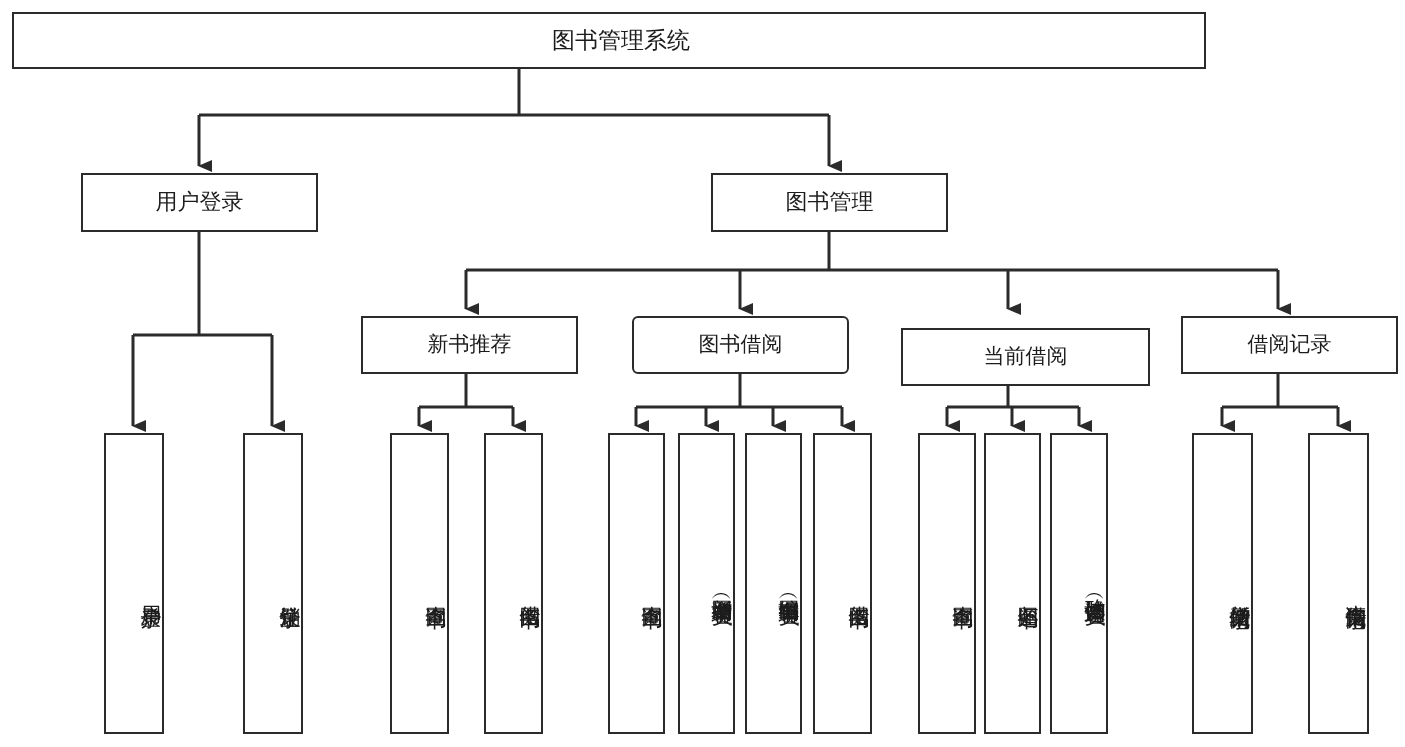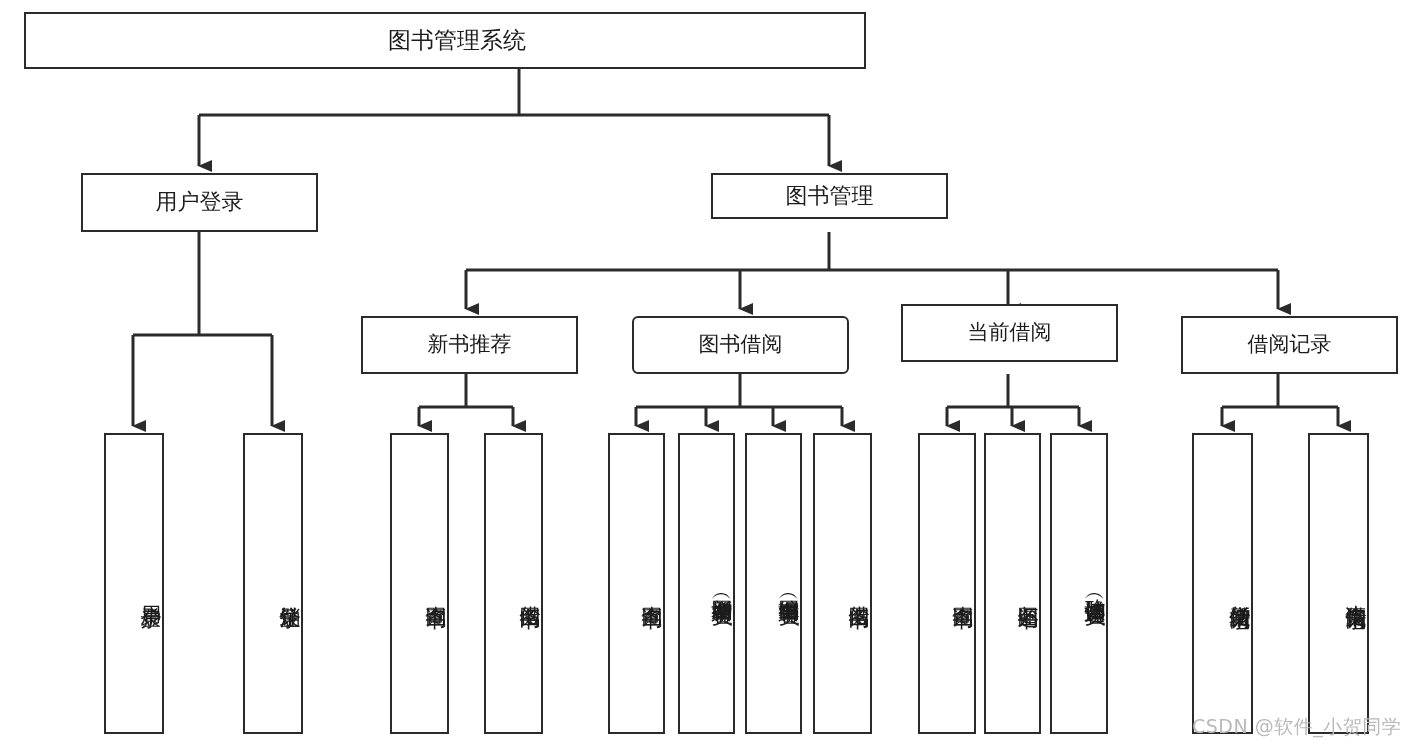--- a/index.html
+++ b/index.html
@@ -114,39 +114,38 @@
       <path d="M 1012 407 L 1012 426" marker-end="url(#arrow)"></path>
       <path d="M 1079 407 L 1079 426" marker-end="url(#arrow)"></path>
 
       <path d="M 1278 374 L 1278 407"></path>
       <path d="M 1222 407 L 1338 407"></path>
       <path d="M 1222 407 L 1222 426" marker-end="url(#arrow)"></path>
       <path d="M 1338 407 L 1338 426" marker-end="url(#arrow)"></path>
     </g>
   </svg>
 
-  <div class="node root" id="node-root" style="left: 24px; top: 12px; width: 842px; height: 57px; padding-left: 24px;">图书管理系统</div>
+  <div class="node root" id="node-root" style="left: 12px; top: 12px; width: 1194px; height: 57px; padding-left: 24px;">图书管理系统</div>
 
   <div class="node level2" id="node-l2-0" style="left: 81px; top: 173px; width: 237px; height: 59px;">用户登录</div>
-  <div class="node level2" id="node-l2-1" style="left: 711px; top: 173px; width: 237px; height: 46px;">图书管理</div>
+  <div class="node level2" id="node-l2-1" style="left: 711px; top: 173px; width: 237px; height: 59px;">图书管理</div>
 
   <div class="node level3" id="node-l3-0" style="left: 361px; top: 316px; width: 217px; height: 58px;">新书推荐</div>
   <div class="node level3" id="node-l3-1" style="left: 632px; top: 316px; width: 217px; height: 58px; border-radius: 6px;">图书借阅</div>
-  <div class="node level3" id="node-l3-2" style="left: 901px; top: 304px; width: 217px; height: 58px;">当前借阅</div>
+  <div class="node level3" id="node-l3-2" style="left: 901px; top: 328px; width: 249px; height: 58px;">当前借阅</div>
   <div class="node level3" id="node-l3-3" style="left: 1171px; top: 316px; width: 217px; height: 58px; margin-left: 10px;">借阅记录</div>
 
   <div class="node leaf" id="node-leaf-0" style="left: 104px; top: 433px; width: 60px; height: 301px;">用户登录</div>
   <div class="node leaf" id="node-leaf-1" style="left: 243px; top: 433px; width: 60px; height: 301px;">注销登录</div>
   <div class="node leaf" id="node-leaf-2" style="left: 390px; top: 433px; width: 59px; height: 301px;">查询图书</div>
   <div class="node leaf" id="node-leaf-3" style="left: 484px; top: 433px; width: 59px; height: 301px;">借阅图书</div>
   <div class="node leaf" id="node-leaf-4" style="left: 608px; top: 433px; width: 57px; height: 301px;">查询图书</div>
   <div class="node leaf tall-text" id="node-leaf-5" style="left: 678px; top: 433px; width: 57px; height: 301px;">新增图书（管理员）</div>
   <div class="node leaf tall-text" id="node-leaf-6" style="left: 745px; top: 433px; width: 57px; height: 301px;">编辑图书（管理员）</div>
   <div class="node leaf" id="node-leaf-7" style="left: 813px; top: 433px; width: 59px; height: 301px;">借阅图书</div>
   <div class="node leaf" id="node-leaf-8" style="left: 918px; top: 433px; width: 58px; height: 301px;">查询图书</div>
   <div class="node leaf" id="node-leaf-9" style="left: 984px; top: 433px; width: 57px; height: 301px;">归还图书</div>
   <div class="node leaf tall-text" id="node-leaf-10" style="left: 1050px; top: 433px; width: 58px; height: 301px;">确认归还（管理员）</div>
   <div class="node leaf" id="node-leaf-11" style="left: 1192px; top: 433px; width: 61px; height: 301px;">新增借阅记录</div>
   <div class="node leaf" id="node-leaf-12" style="left: 1308px; top: 433px; width: 61px; height: 301px;">查询借阅记录</div>
 
-  <div class="watermark" id="watermark" style="left: 1192px; top: 714px;">CSDN @软件_小贺同学</div>
 
 </div>
 
 </body></html>

